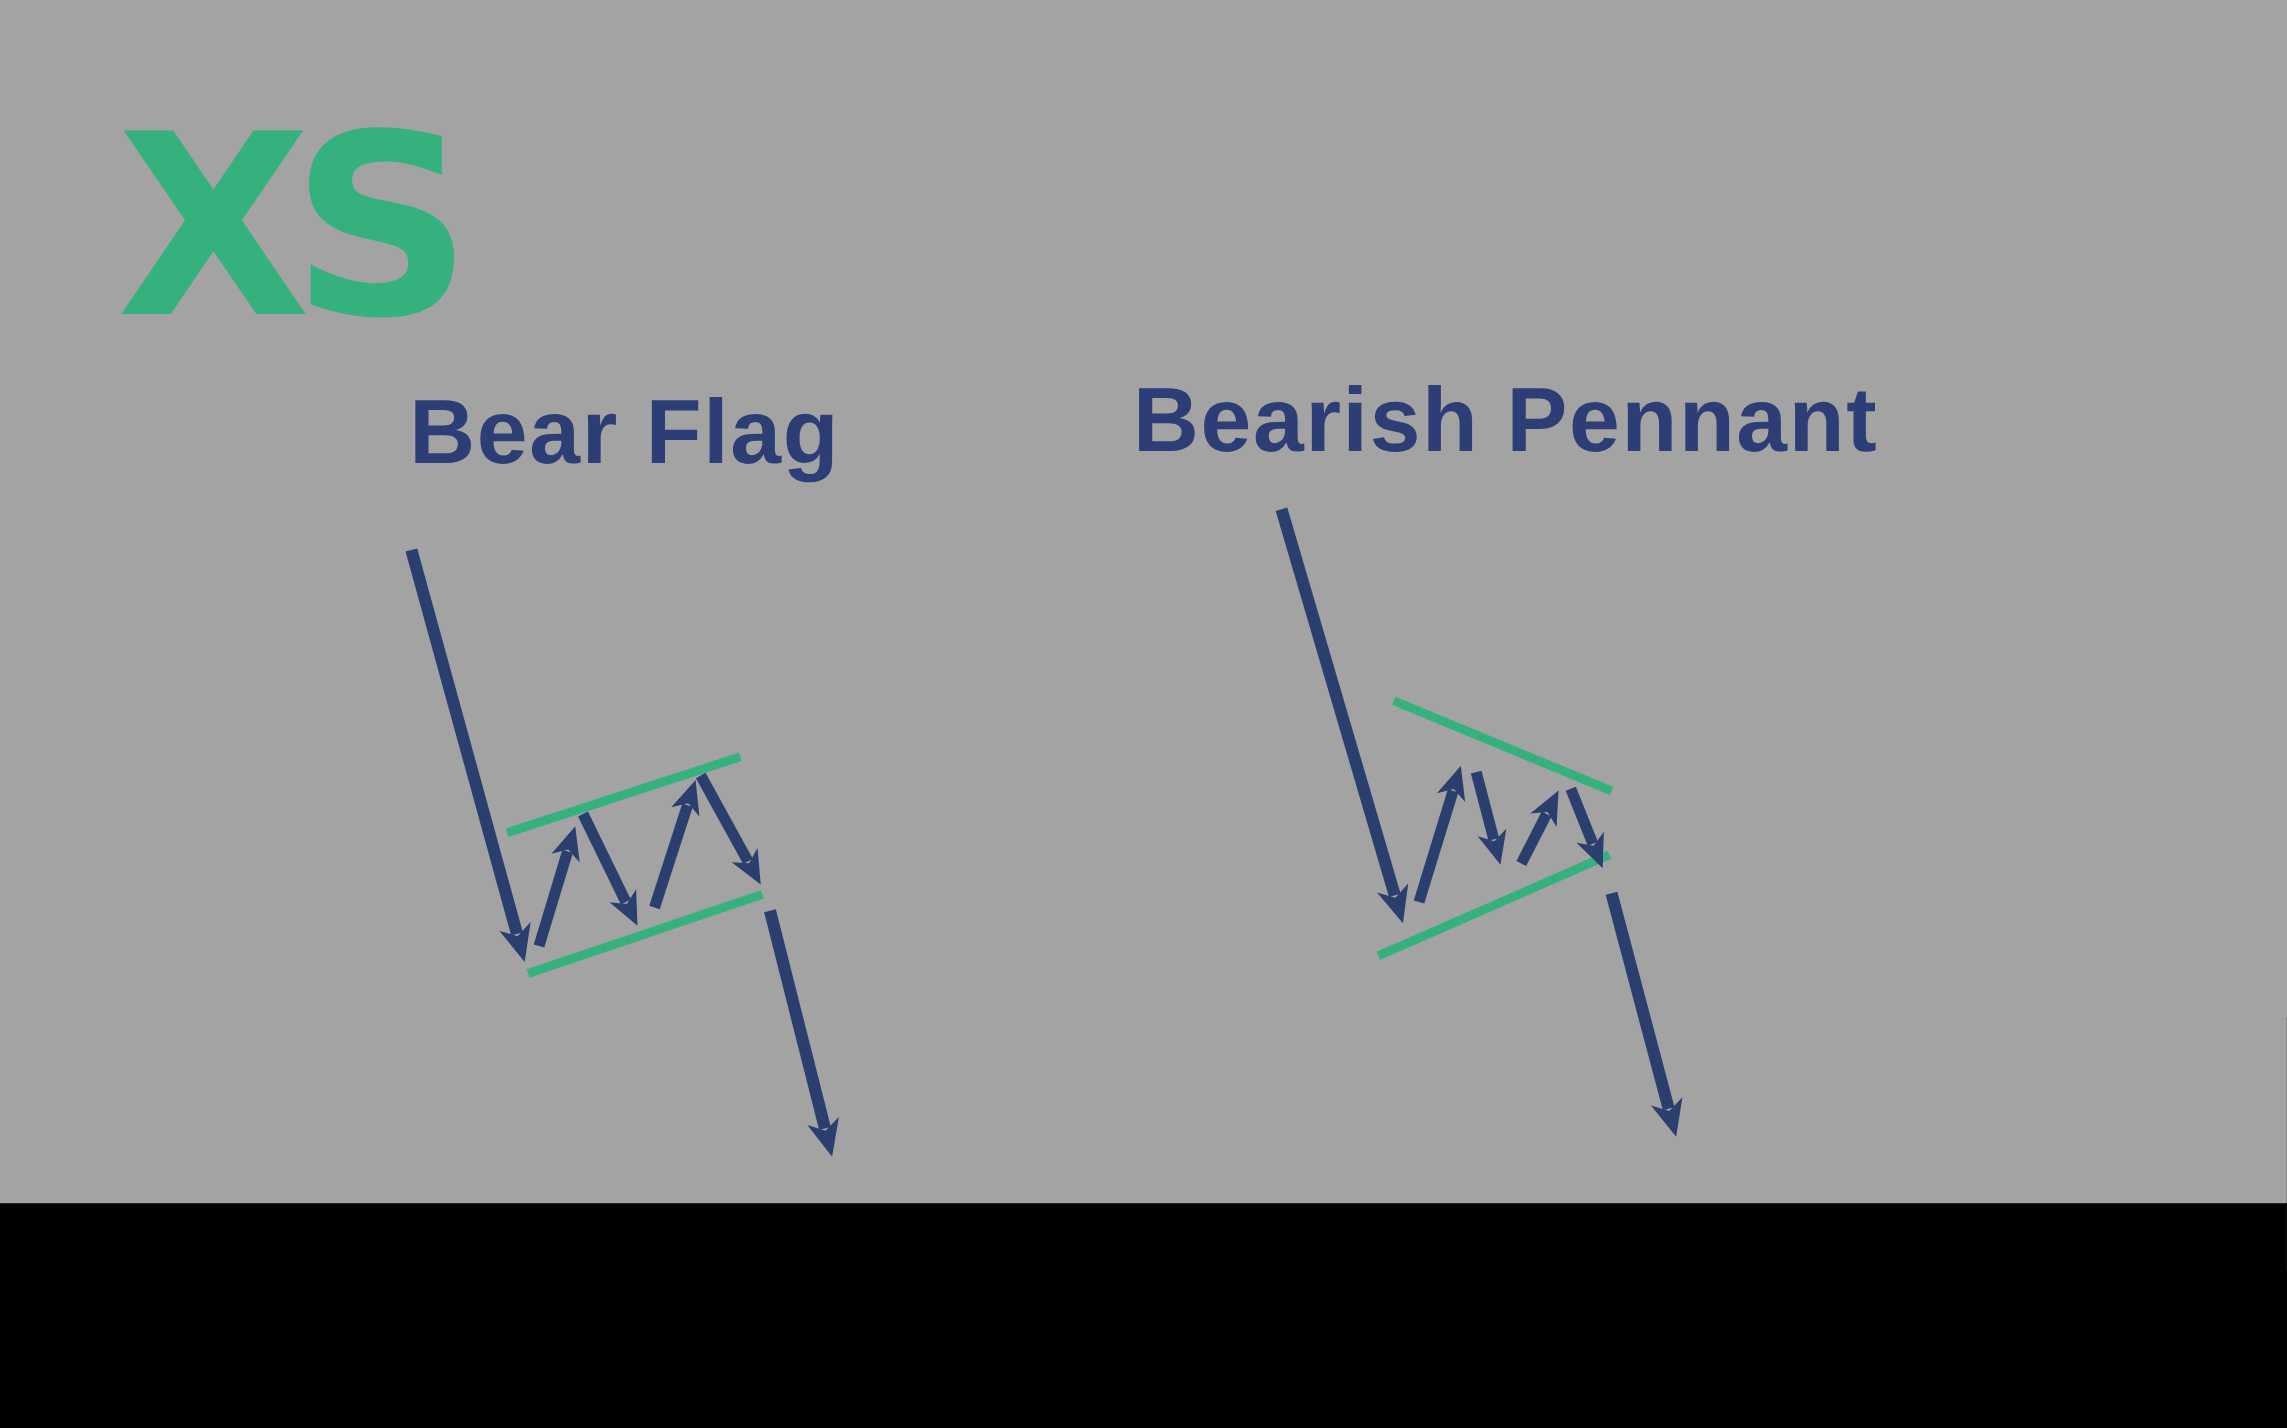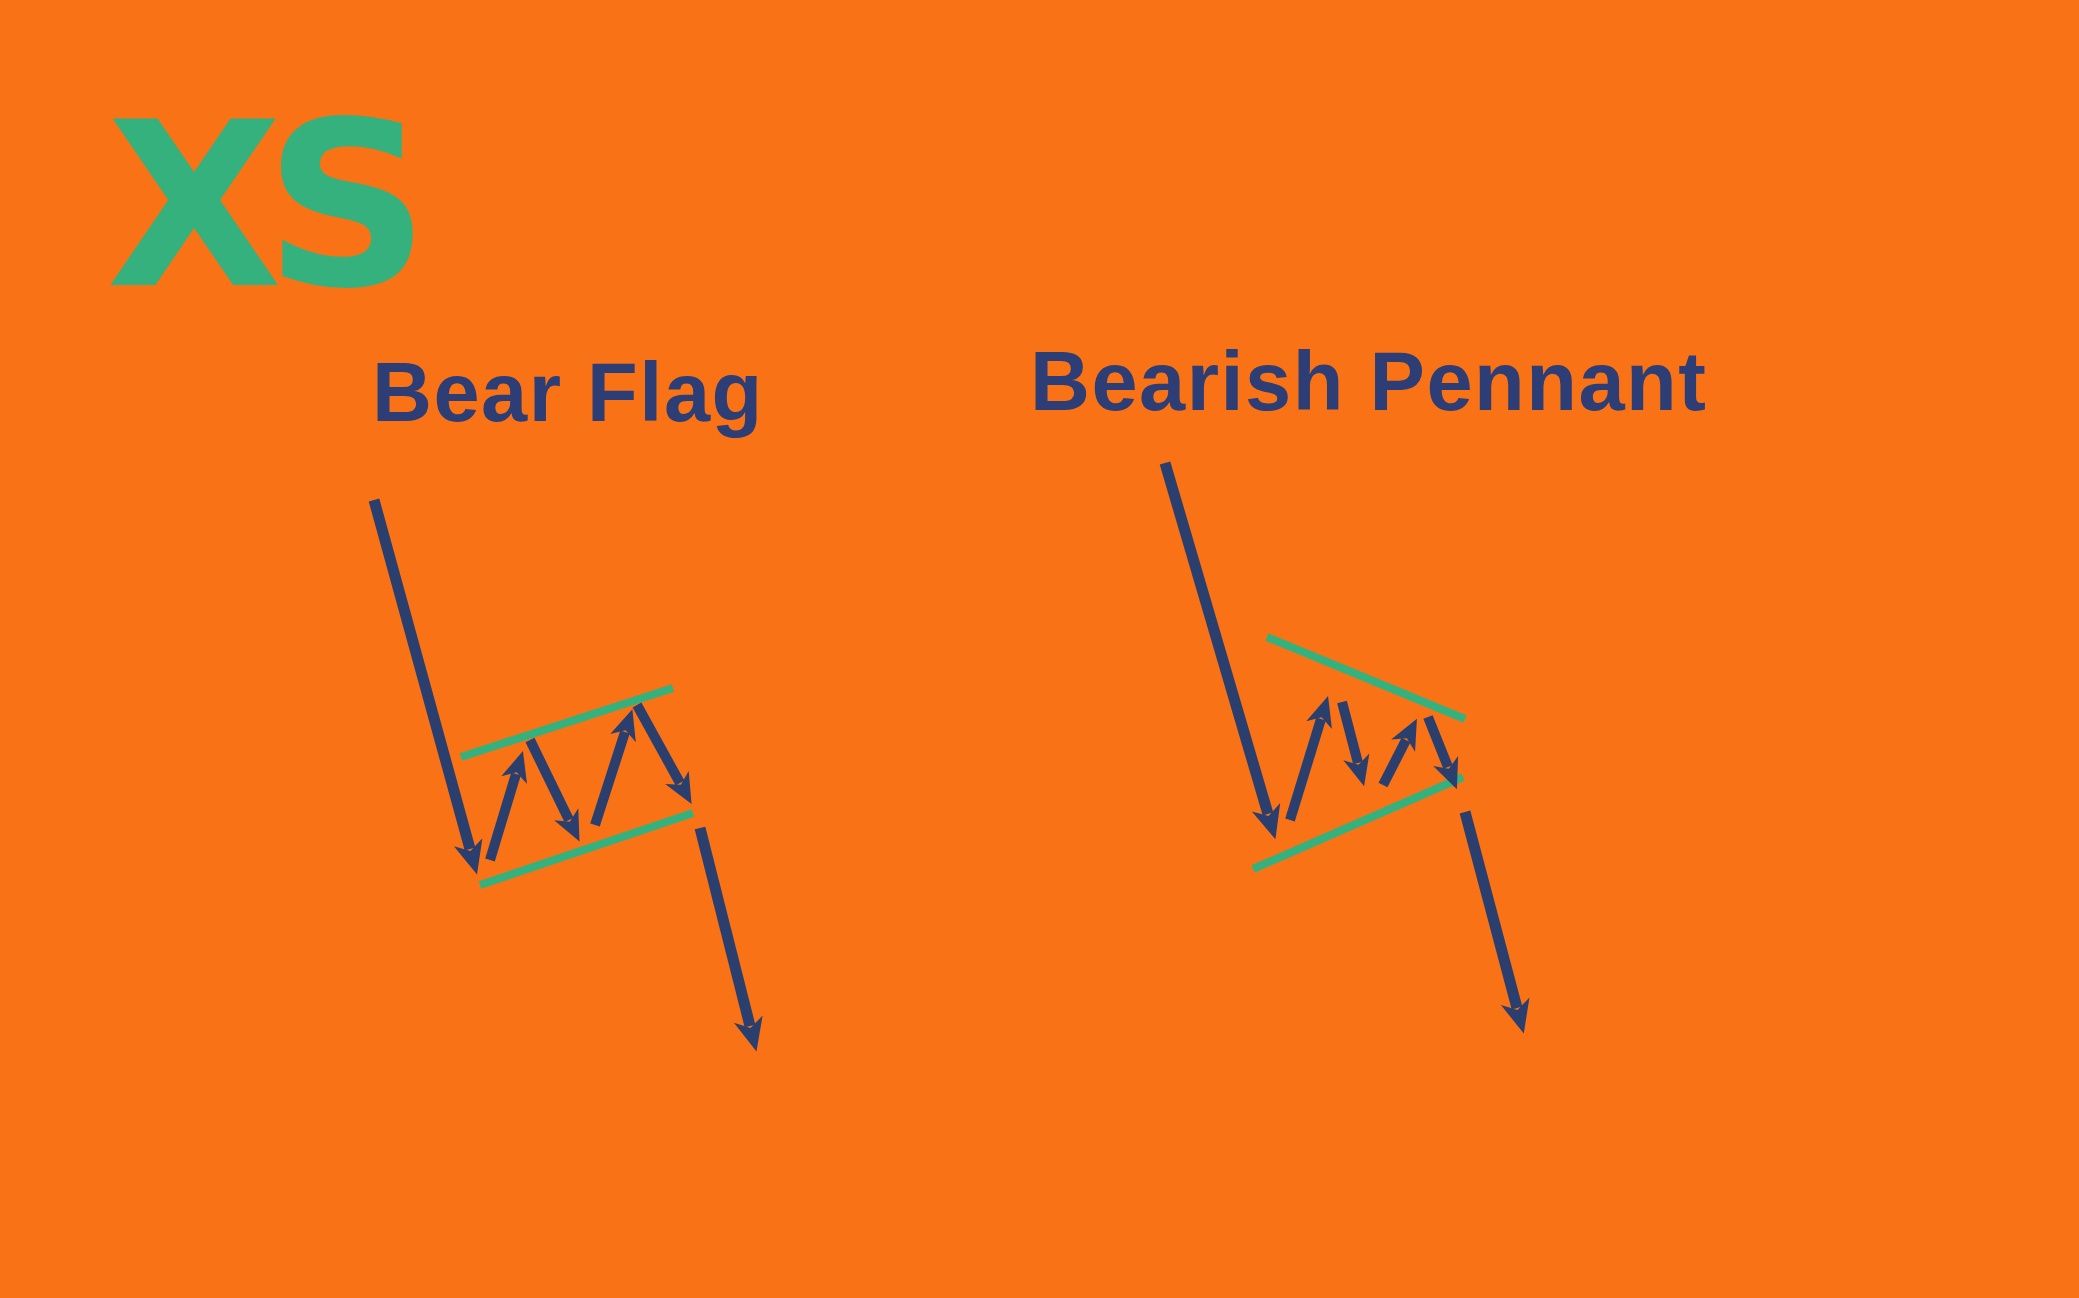--- a/index.html
+++ b/index.html
@@ -3,22 +3,22 @@
 <meta charset="utf-8">
 <style>
   html, body {
     margin: 0;
     padding: 0;
     background: #000000;
   }
   .stage {
     position: relative;
     width: 2079px;
-    height: 1298px;
-    background: #f97316;
+    height: 1094px;
+    background: #a3a3a3;
     overflow: hidden;
     font-family: "Liberation Sans", sans-serif;
   }
   .diagram-svg {
     position: absolute;
     left: 0;
     top: 0;
     width: 2079px;
     height: 1298px;
     display: block;

